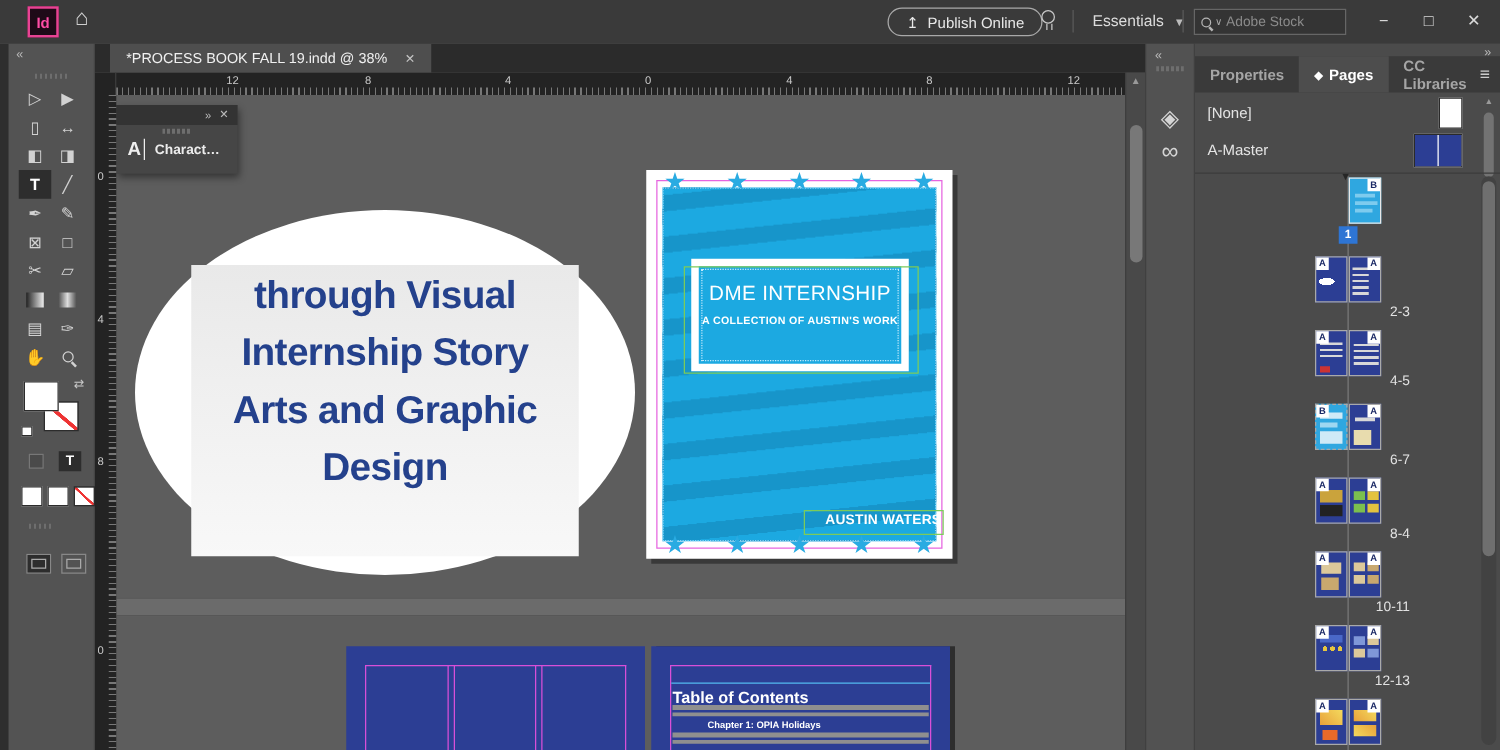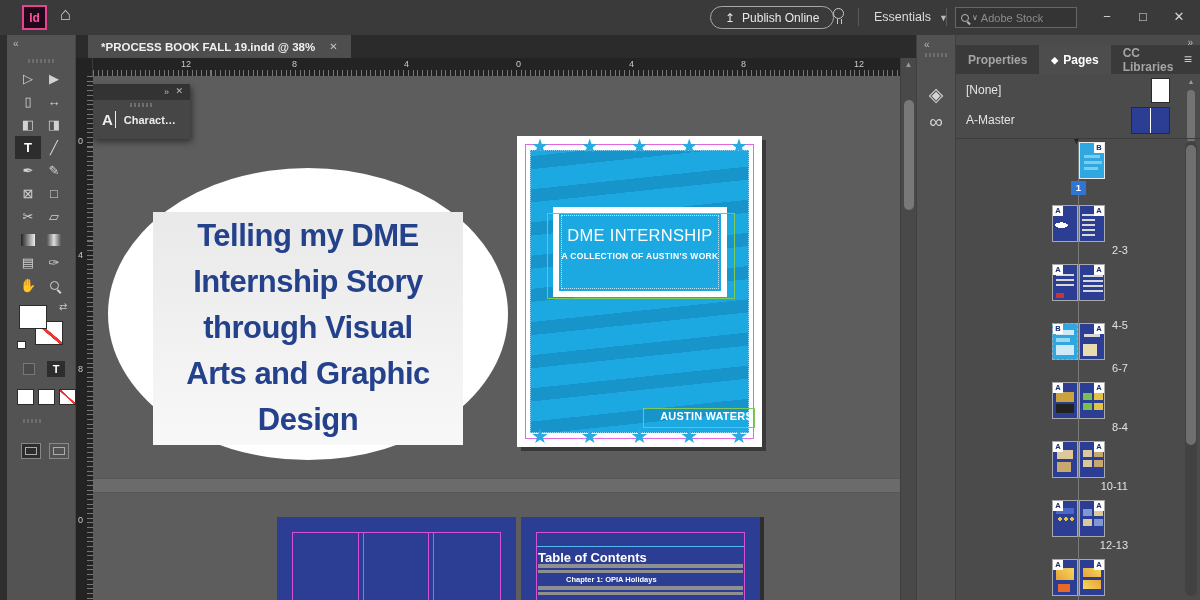--- a/index.html
+++ b/index.html
@@ -35,21 +35,21 @@
   .mag::after { content:""; position:absolute; left:6px; top:6px; width:4px; height:1.5px;
                 background:#b5b5b5; transform:rotate(45deg); transform-origin:0 0; }
   .sm-chev { font-size:8px; color:#aaa; }
   .win-btn { position:absolute; top:0; width:34px; text-align:center; line-height:33px;
              color:#d8d8d8; font-size:13px; }
 
   
   #tabbar { position:absolute; left:76px; top:35px; width:840px; height:23px; background:#2b2b2b; z-index:20; }
   #doc-tab { position:absolute; left:12px; top:0; height:23px; background:#4e4e4e; display:flex;
              align-items:center; padding:0 13px; gap:14px; }
-  #doc-tab .t { font-size:11.5px; font-weight:bold; color:#f0f0f0; white-space:nowrap; }
+  #doc-tab .t { font-size:11.5px; font-weight:normal; color:#f0f0f0; white-space:nowrap; }
   #doc-tab .x { font-size:10px; color:#c3c3c3; }
 
   
   #edge { position:absolute; left:0; top:35px; width:7px; height:565px; background:#2e2e2e; }
   #toolbar { position:absolute; left:7px; top:35px; width:69px; height:565px; background:#535353;
              border-right:1px solid #454545; z-index:10; }
   #toolbar .hdr { height:22px; position:relative; }
   .coll { font-size:10px; color:#b9b9b9; letter-spacing:-1px; }
   #toolbar .hdr .coll { position:absolute; left:6px; top:3px; }
   .grip { height:4px; background:repeating-linear-gradient(90deg,#6e6e6e 0 2px,transparent 2px 4px); }
@@ -360,23 +360,22 @@
     </div>
     <div class="grip"></div>
     <div class="row">
       <span class="a-ic">A</span>
       <span class="lbl">Charact…</span>
     </div>
   </div>
 
   <div id="ellipse">
     <div id="eltext">
-        <div>Telling my DME</div>
+        <div>through Visual</div>
         <div>Internship Story</div>
-        <div>through Visual</div>
         <div>Arts and Graphic</div>
         <div>Design</div>
       </div>
   </div>
 
   <div id="coverpage">
     <div class="pinkm"></div>
     <div id="blueart"></div>
     <div id="stars-top" class="stars">
         <span>★</span>
@@ -485,21 +484,21 @@
       <div class="pg Rside v-navy-lines" style="top: 66px; left: 123px;">
         <span class="cl">A</span>
       </div>
       <div class="sp-label" style="top: 105px;">2-3</div>
       <div class="pg Lside v-navy-para-flag" style="top: 125px; left: 96px;">
         <span class="cl">A</span>
       </div>
       <div class="pg Rside v-navy-para" style="top: 125px; left: 123px;">
         <span class="cl">A</span>
       </div>
-      <div class="sp-label" style="top: 180px;">4-5</div>
+      <div class="sp-label" style="top: 160px;">4-5</div>
       <div class="pg Lside v-cyan-doc" style="top: 184px; left: 96px;">
         <span class="cl">B</span>
       </div>
       <div class="pg Rside v-navy-photo-tan" style="top: 184px; left: 123px;">
         <span class="cl">A</span>
       </div>
       <div class="sp-label" style="top: 223px;">6-7</div>
       <div class="pg Lside v-photo-dark" style="top: 243px; left: 96px;">
         <span class="cl">A</span>
       </div>

